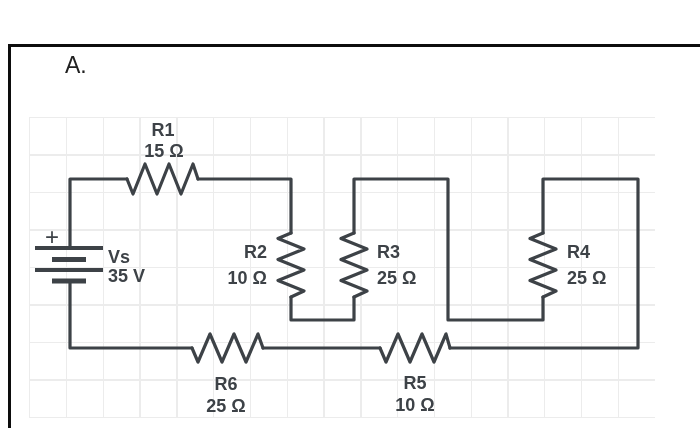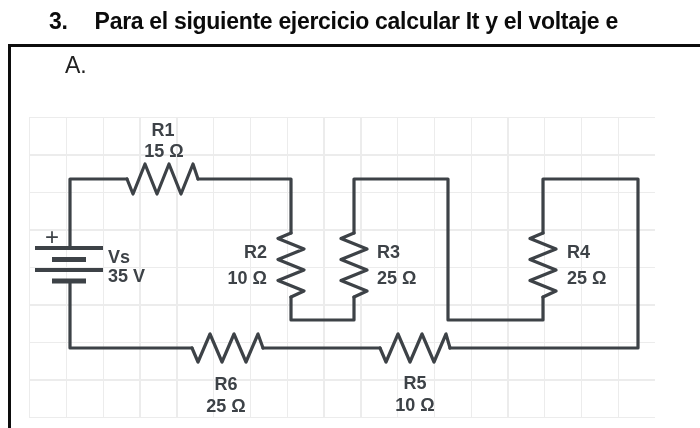--- a/index.html
+++ b/index.html
@@ -20,23 +20,20 @@
         font-size:23px;font-weight:400;color:#212121;}
   svg.circuit{position:absolute;left:0;top:0;width:700px;height:428px;}
   svg text{font-family:"Liberation Sans",sans-serif;font-weight:700;font-size:18px;}
   svg text.plus{font-weight:400;font-size:24px;}
 </style>
 </head>
 <body>
 
 <div id="page">
 
-  <div class="title">
-    <span class="num">3.</span><span>Para el siguiente ejercicio calcular It y el voltaje e</span>
-  </div>
 
   <div class="panel"></div>
 
   <div class="grid"></div>
 
   <div class="figure-label">A.</div>
 
   <svg class="circuit" viewBox="0 0 700 428">
 
     <g fill="none" stroke-width="3.2" stroke-linejoin="round" stroke-linecap="round" stroke="#3d4247">

